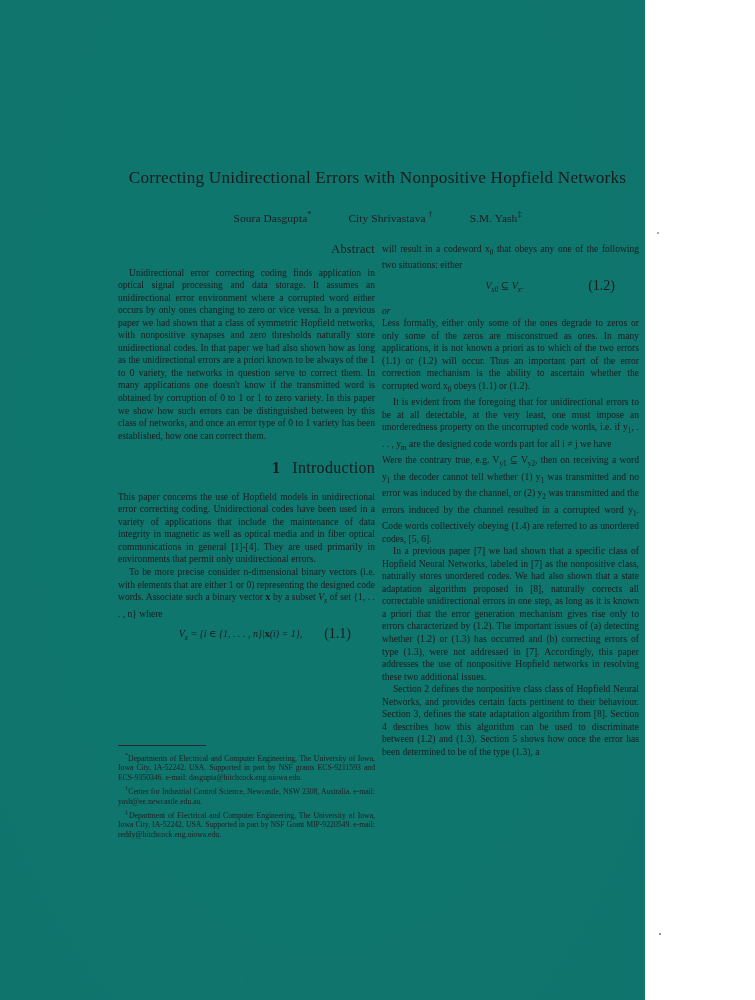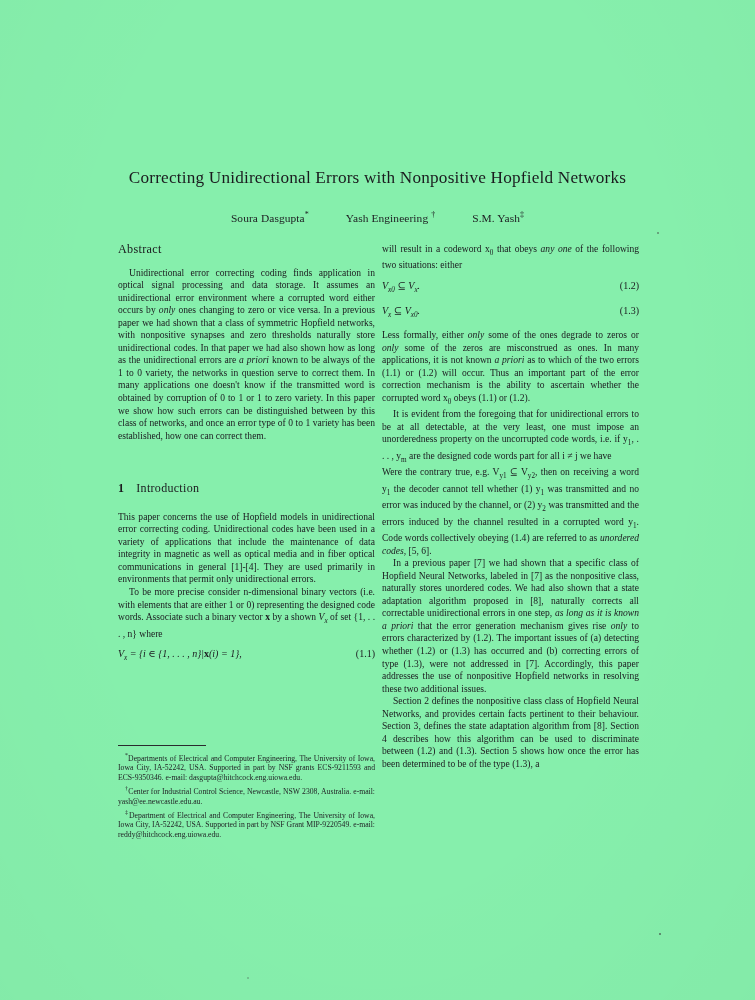--- a/index.html
+++ b/index.html
@@ -13,23 +13,23 @@
     height: 1000px;
     position: relative;
     overflow: hidden;
     font-family: "Liberation Serif", "DejaVu Serif", serif;
     color: #16161a;
   }
 
   .page {
     position: absolute;
     left: 0; top: 0;
-    width: 755px;
+    width: 645px;
     height: 1000px;
-    background: #86efac;
+    background: #0f766e;
   }
 
   
   .scan-tint {
     position: absolute;
     inset: 0;
     background:
       radial-gradient(ellipse at 50% 40%, rgba(255,255,255,0) 55%, rgba(0,0,0,0.018) 100%);
     pointer-events: none;
   }
@@ -77,67 +77,68 @@
     width: 257px;
     font-size: 9.55px;
     line-height: 12.55px;
     text-align: justify;
     color: #1a1a1e;
   }
   .col-left  { left: 118px; }
   .col-right { left: 382px; }
 
   h2.sec-head {
-    text-align: left;
+    text-align: right;
     font-size: 12.2px;
     font-weight: normal;
     margin: 0 0 11px 0;
     letter-spacing: 0.3px;
   }
   h2.sec-head.numbered {
-    margin: 40px 0 16px 0;
-    font-size: 12px;
+    margin: 20px 0 16px 0;
+    font-size: 16px;
   }
   h2.sec-head.numbered .secnum {
     margin-right: 12px;
     font-weight: bold;
   }
 
   p {
     margin: 0;
     text-indent: 11px;
     hyphens: auto;
     -webkit-hyphens: auto;
   }
   p.noindent { text-indent: 0; }
   p + p { margin-top: 0; }
 
   .eq {
     display: block;
     position: relative;
-    margin: 8px 0 8px 0;
+    margin: 8px 12px 8px 0;
+    text-align: center;
     text-indent: 0;
     font-size: 10px;
   }
   .eq .eqnum {
     position: absolute;
-    right: 0;
+    right: 12px;
     top: 0;
-    font-size: 10px;
+    font-size: 14px;
   }
   .mathvar {
     font-family: "Liberation Serif", "DejaVu Serif", serif;
     font-style: italic;
   }
   .mathbf {
     font-weight: bold;
     font-style: normal;
   }
   sub { font-size: 7.2px; }
-  .it { font-style: italic; }
+  .it { }
 
   .or-line {
     text-indent: 0;
     margin: 2px 0 0 0;
     font-style: italic;
     font-size: 9.55px;
   }
 
   .footnotes {
     position: absolute;
@@ -174,60 +175,57 @@
 </head>
 <body>
 
 <div class="page">
   <div class="scan-tint"></div>
 
   <div class="title-block">
     <h1 class="paper-title">Correcting Unidirectional Errors with Nonpositive Hopfield Networks</h1>
     <div class="authors">
       <span class="author"><span>Soura Dasgupta</span><sup>*</sup></span>
-      <span class="author"><span>Yash Engineering</span> <sup>†</sup></span>
+      <span class="author"><span>City Shrivastava</span> <sup>†</sup></span>
       <span class="author"><span>S.M. Yash</span><sup>‡</sup></span>
     </div>
   </div>
 
   <div class="columns">
 
     <div class="col col-left">
 
       <h2 class="sec-head">Abstract</h2>
 
       <p><span>Unidirectional error correcting coding finds application in optical signal processing and data storage. It assumes an unidirectional error environment where a corrupted word either occurs by</span> <span class="it">only</span> <span>ones changing to zero or vice versa. In a previous paper we had shown that a class of symmetric Hopfield networks, with nonpositive synapses and zero thresholds naturally store unidirectional codes. In that paper we had also shown how as long as the unidirectional errors are</span> <span class="it">a priori</span> <span>known to be always of the 1 to 0 variety, the networks in question serve to correct them. In many applications one doesn't know if the transmitted word is obtained by corruption of 0 to 1 or 1 to zero variety. In this paper we show how such errors can be distinguished between by this class of networks, and once an error type of 0 to 1 variety has been established, how one can correct them.</span></p>
 
       <h2 class="sec-head numbered"><span class="secnum">1</span><span>Introduction</span></h2>
 
       <p class="noindent">This paper concerns the use of Hopfield models in unidirectional error correcting coding. Unidirectional codes have been used in a variety of applications that include the maintenance of data integrity in magnetic as well as optical media and in fiber optical communications in general [1]-[4]. They are used primarily in environments that permit only unidirectional errors.</p>
 
-      <p><span>To be more precise consider n-dimensional binary vectors (i.e. with elements that are either 1 or 0) representing the designed code words. Associate such a binary vector</span> <span class="mathbf">x</span> <span>by a shown</span> <span class="mathvar">V<sub>x</sub></span> <span>of set {1, . . . , n} where</span></p>
+      <p><span>To be more precise consider n-dimensional binary vectors (i.e. with elements that are either 1 or 0) representing the designed code words. Associate such a binary vector</span> <span class="mathbf">x</span> <span>by a subset</span> <span class="mathvar">V<sub>x</sub></span> <span>of set {1, . . . , n} where</span></p>
 
       <span class="eq">
         <span class="mathvar">V<sub>x</sub> = {i ∈ {1, . . . , n}|<span class="mathbf">x</span>(i) = 1},</span>
         <span class="eqnum">(1.1)</span>
       </span>
 
     </div>
 
     <div class="col col-right">
 
       <p class="noindent"><span>will result in a codeword x</span><sub>0</sub> that obeys <span class="it">any one</span> of the following two situations: either</p>
 
       <span class="eq">
         <span class="mathvar">V<sub>x0</sub> ⊆ V<sub>x</sub>.</span>
         <span class="eqnum">(1.2)</span>
       </span>
 
-
-      <span class="eq">
-        <span class="mathvar">V<sub>x</sub> ⊆ V<sub>x0</sub>.</span>
-        <span class="eqnum">(1.3)</span>
-      </span>
+      <p class="or-line">or</p>
+
 
       <p class="noindent"><span>Less formally, either</span> <span class="it">only</span> <span>some of the ones degrade to zeros or</span> <span class="it">only</span> <span>some of the zeros are misconstrued as ones. In many applications, it is not known</span> <span class="it">a priori</span> <span>as to which of the two errors (1.1) or (1.2) will occur. Thus an important part of the error correction mechanism is the ability to ascertain whether the corrupted word x</span><sub>0</sub> <span>obeys (1.1) or (1.2).</span></p>
 
       <p><span>It is evident from the foregoing that for unidirectional errors to be at all detectable, at the very least, one must impose an unorderedness property on the uncorrupted code words, i.e. if y</span><sub>1</sub><span>, . . . , y</span><sub>m</sub> <span>are the designed code words part for all i ≠ j we have</span></p>
 
 
       <p class="noindent"><span>Were the contrary true, e.g. V</span><sub>y1</sub> <span>⊆ V</span><sub>y2</sub><span>, then on receiving a word y</span><sub>1</sub> <span>the decoder cannot tell whether (1) y</span><sub>1</sub> <span>was transmitted and no error was induced by the channel, or (2) y</span><sub>2</sub> <span>was transmitted and the errors induced by the channel resulted in a corrupted word y</span><sub>1</sub><span>. Code words collectively obeying (1.4) are referred to as</span> <span class="it">unordered codes</span><span>, [5, 6].</span></p>
 
       <p><span>In a previous paper [7] we had shown that a specific class of Hopfield Neural Networks, labeled in [7] as the nonpositive class, naturally stores unordered codes. We had also shown that a state adaptation algorithm proposed in [8], naturally corrects all correctable unidirectional errors in one step,</span> <span class="it">as long as it is known a priori</span> <span>that the error generation mechanism gives rise</span> <span class="it">only</span> <span>to errors characterized by (1.2). The important issues of (a) detecting whether (1.2) or (1.3) has occurred and (b) correcting errors of type (1.3), were not addressed in [7]. Accordingly, this paper addresses the use of nonpositive Hopfield networks in resolving these two additional issues.</span></p>
 

